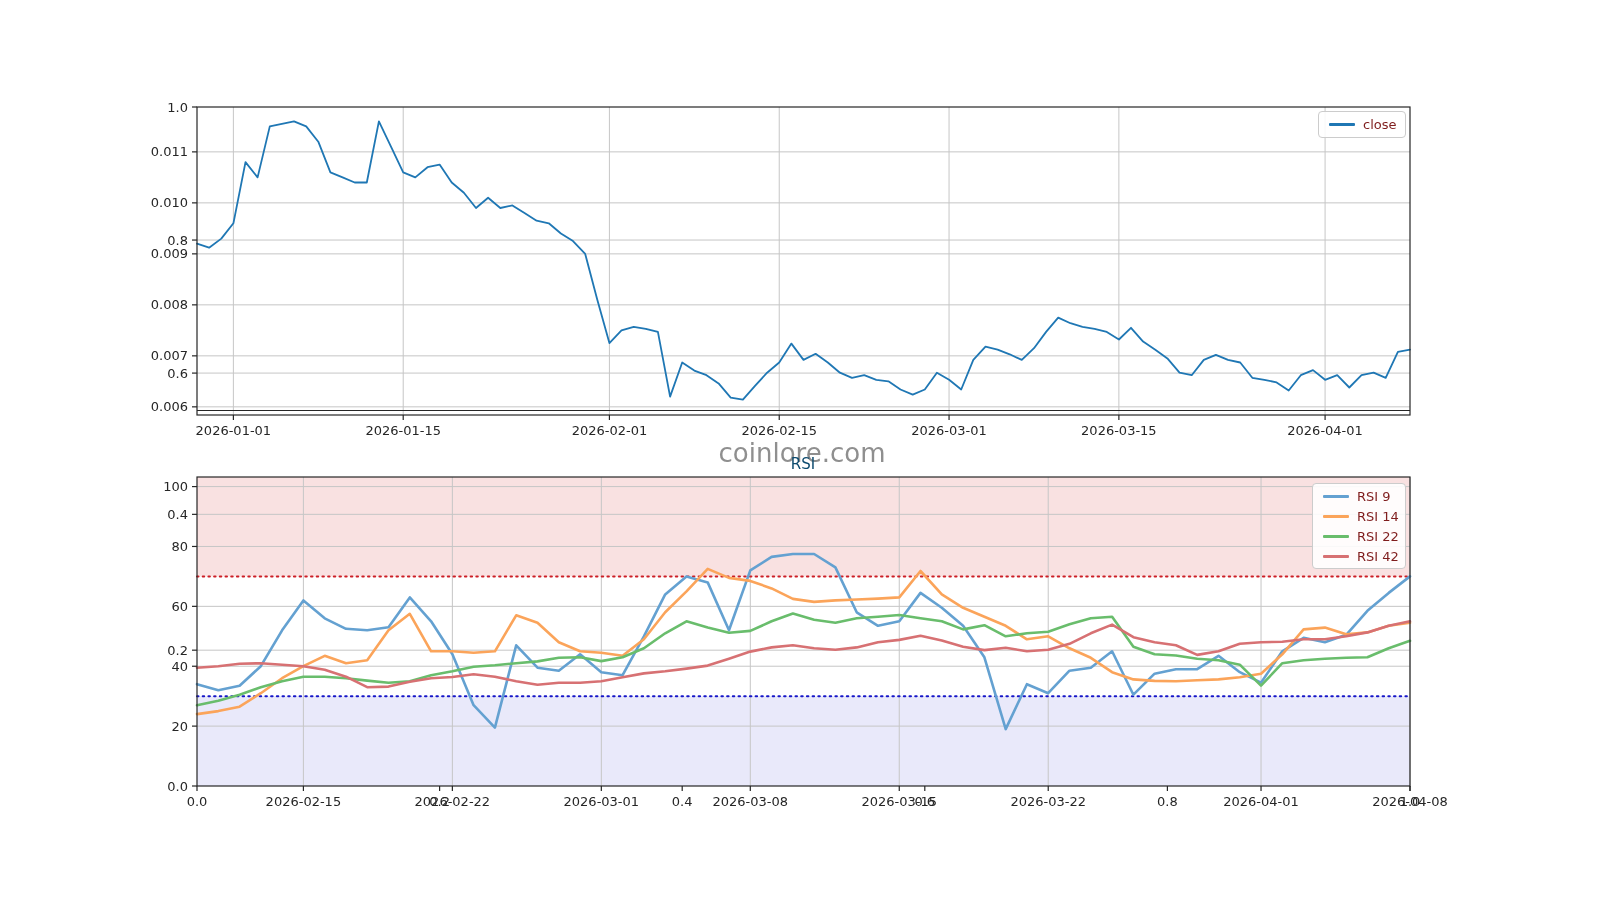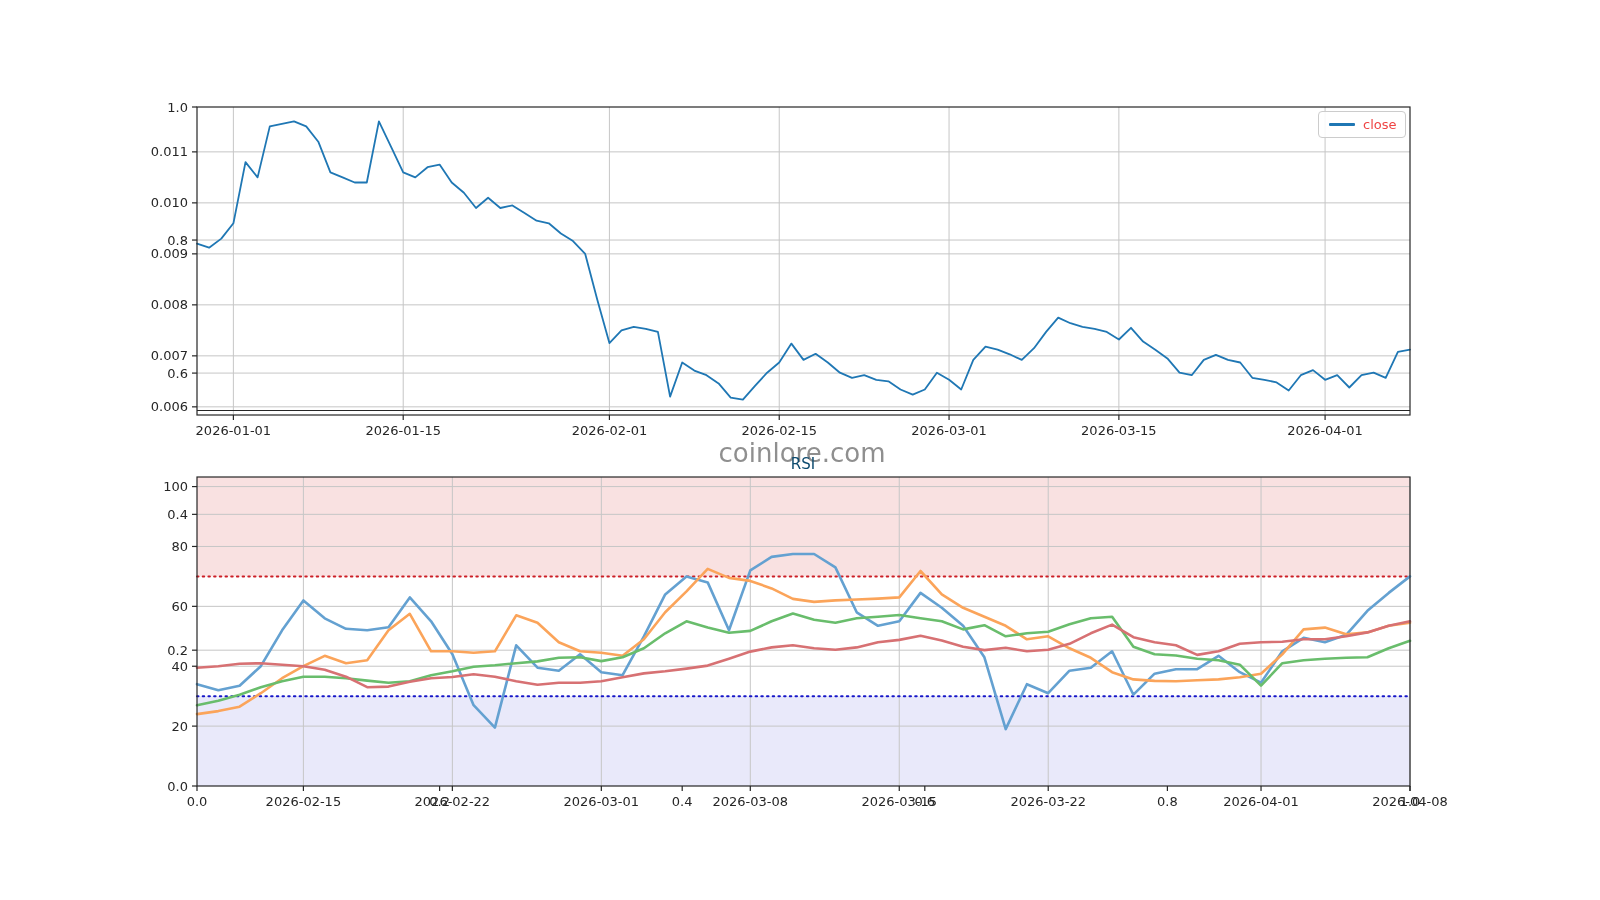--- a/index.html
+++ b/index.html
@@ -14,21 +14,21 @@
              font-size:26px;color:#8f8f8f;white-space:nowrap;text-align:right;}
   .rsi-title{position:absolute;left:803px;top:455px;transform:translateX(-50%);
              font-size:15px;color:#0c4a6e;white-space:nowrap;}
   .legend{position:absolute;display:flex;flex-direction:column;justify-content:center;
           gap:5px;border:1px solid #cccccc;border-radius:4px;
           background:rgba(255,255,255,0.88);padding:5px 10px;box-sizing:border-box;}
   .legend-price{left:1318px;top:111px;width:88px;height:27px;}
   .legend-rsi{left:1312px;top:483px;width:94px;height:86px;}
   .lrow{display:flex;align-items:center;gap:8px;height:15px;}
   .lline{display:inline-block;width:26px;height:3px;border-radius:1px;flex:0 0 auto;}
-  .ltext{font-size:13px;color:#ef4444;white-space:nowrap;}
+  .ltext{font-size:13px;color:#7f1d1d;white-space:nowrap;}
 </style>
 </head>
 <body>
 
 <div class="figure">
   <svg id="chart-svg" width="1600" height="900" viewBox="0 0 1600 900">
       <g>
         <line x1="197" x2="1410" y1="151.8741721854305" y2="151.8741721854305" class="grid"></line>
         <line x1="197" x2="1410" y1="202.86754966887415" y2="202.86754966887415" class="grid"></line>
         <line x1="197" x2="1410" y1="253.8609271523179" y2="253.8609271523179" class="grid"></line>
@@ -152,13 +152,31 @@
       </g>
     </svg>
   <div class="watermark">coinlore.com</div>
   <div class="rsi-title">RSI</div>
   <div class="legend legend-price" id="legend-price">
       <div class="lrow">
         <span class="lline" style="background: rgb(31, 119, 180); height: 2.5px;"></span>
         <span class="ltext">close</span>
       </div>
     </div>
+  <div class="legend legend-rsi" id="legend-rsi">
+      <div class="lrow">
+        <span class="lline" style="background: rgb(100, 161, 209);"></span>
+        <span class="ltext">RSI 9</span>
+      </div>
+      <div class="lrow">
+        <span class="lline" style="background: rgb(251, 164, 90);"></span>
+        <span class="ltext">RSI 14</span>
+      </div>
+      <div class="lrow">
+        <span class="lline" style="background: rgb(105, 189, 108);"></span>
+        <span class="ltext">RSI 22</span>
+      </div>
+      <div class="lrow">
+        <span class="lline" style="background: rgb(215, 113, 115);"></span>
+        <span class="ltext">RSI 42</span>
+      </div>
+    </div>
 </div>
 
 </body></html>

